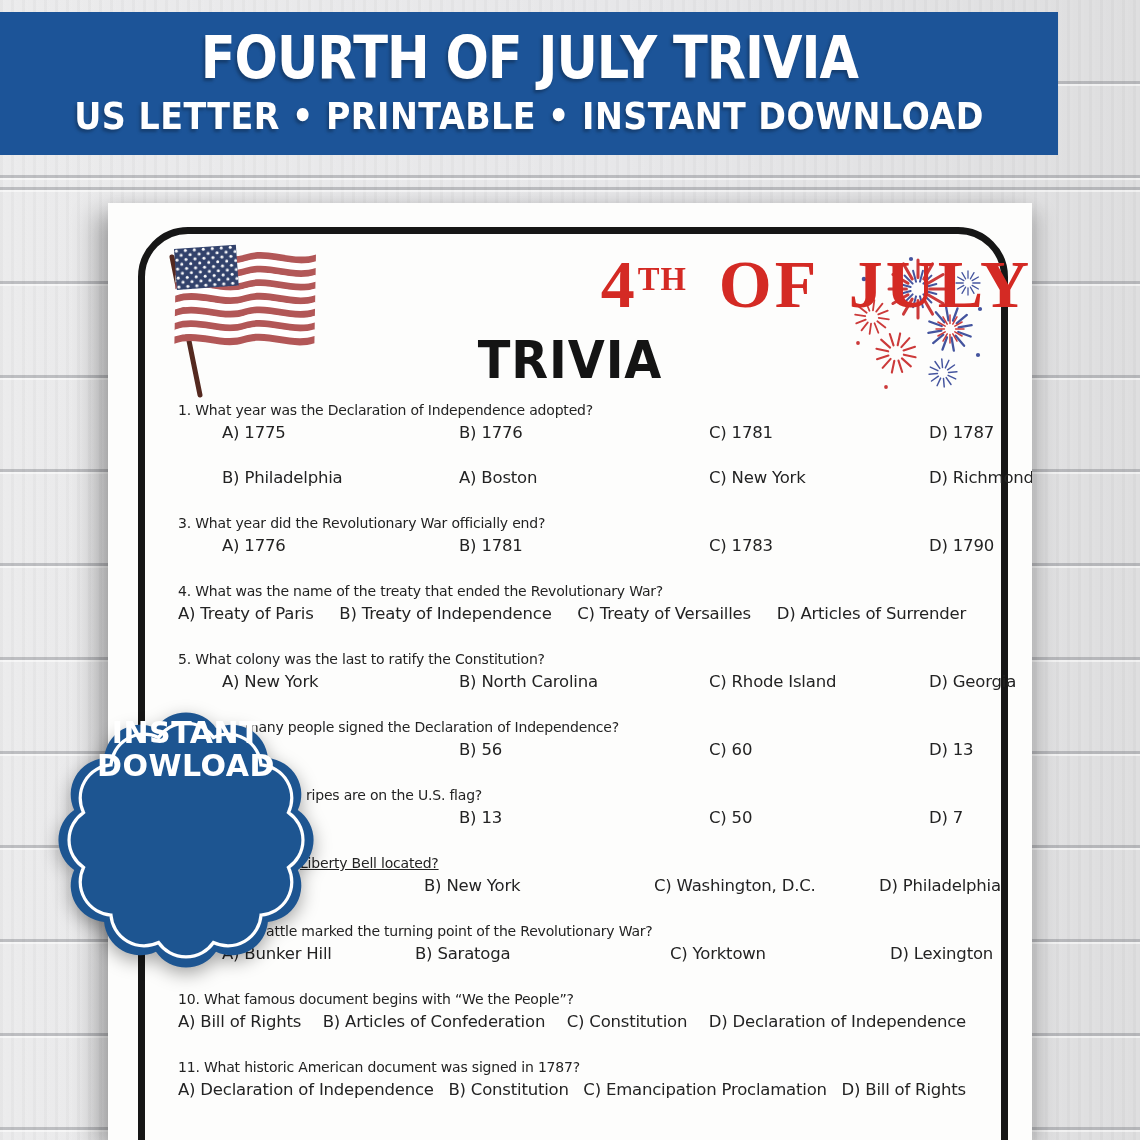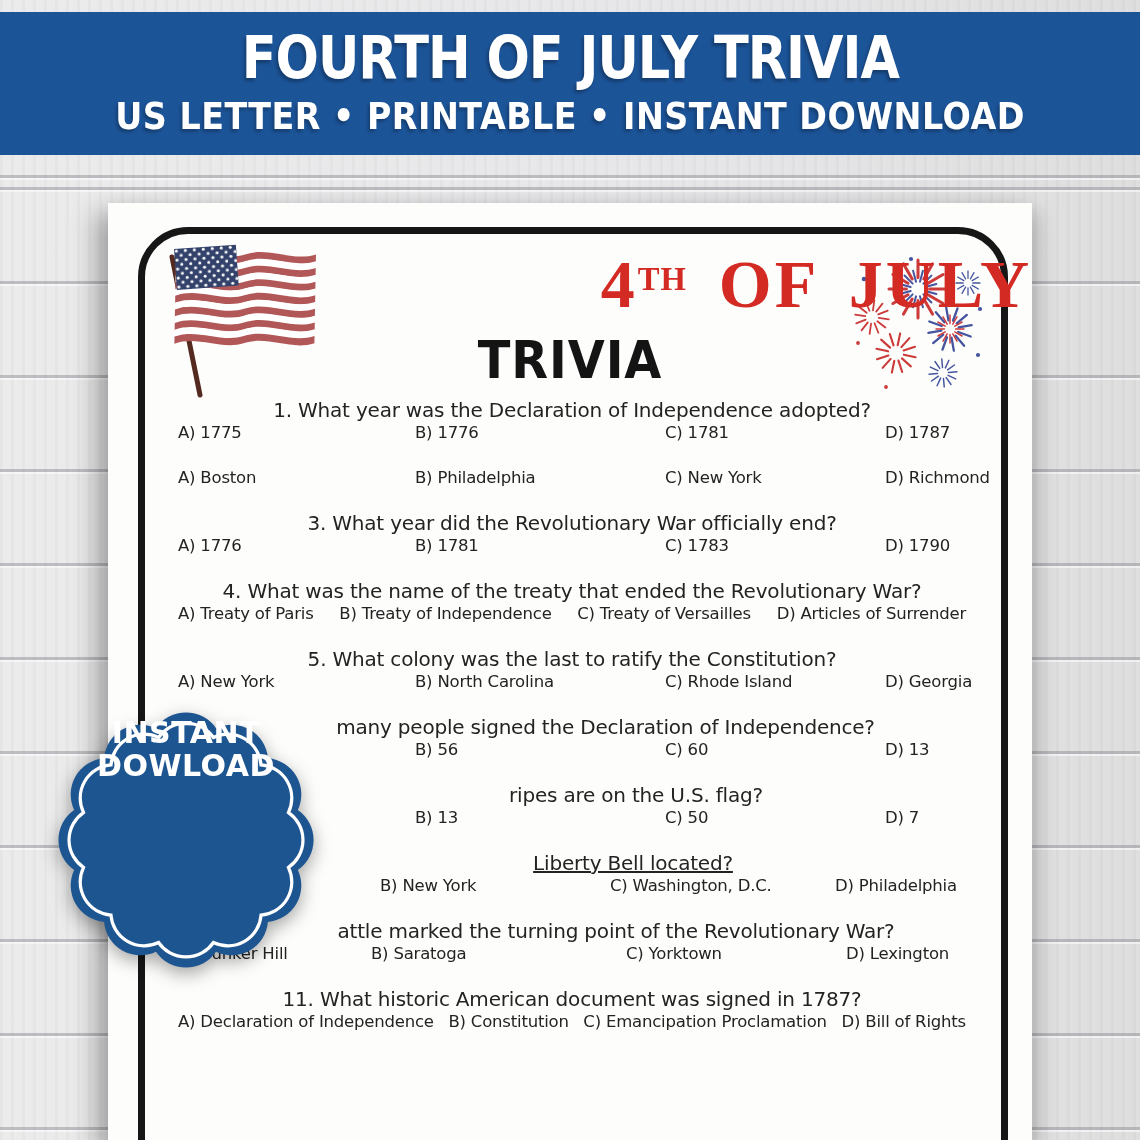--- a/index.html
+++ b/index.html
@@ -19,21 +19,21 @@
         rgba(255,255,255,.55) 2.5px 5px,
         rgba(0,0,0,0) 5px 94px),
       repeating-linear-gradient(90deg,
         rgba(0,0,0,.022) 0 3px, rgba(255,255,255,.03) 3px 6px, rgba(0,0,0,0) 6px 11px),
       linear-gradient(90deg,#ebebec 0%,#e7e7e9 55%,#dededf 100%);
     background-position:0 187px,0 0,0 0;
   }
 
   
   .banner{
-    position:absolute;left:0;top:12px;width:1140px;height:143px;
+    position:absolute;left:0;top:12px;width:1058px;height:143px;
     background:var(--banner-bg);
     display:flex;flex-direction:column;align-items:center;justify-content:center;
     color:#fff;text-align:center;
   }
   .banner-title{
     font-size:52px;font-weight:bold;letter-spacing:-1px;line-height:1.05;
     text-shadow:-2px 3px 3px rgba(0,0,0,.28);
     transform:scale(.98,1.12);
   }
   .banner-subtitle{
@@ -69,26 +69,25 @@
   .ws-subtitle{
     position:absolute;left:0;right:0;top:127px;text-align:center;
     font-weight:bold;font-size:52px;color:#141414;letter-spacing:1px;
     transform:scale(.92,1);
   }
 
   
   .questions{position:absolute;left:70px;top:196px;width:788px;color:var(--text-dark);}
   .q-block{margin-bottom:23px;}
   .q-text{
-    font-size:20px;letter-spacing:-.2px;line-height:22px;margin-bottom:1px;
+    font-size:14px;letter-spacing:-.2px;line-height:22px;margin-bottom:1px;
     white-space:nowrap;
-    text-align:center;
   }
   .q-options{line-height:22px;font-size:16.5px;letter-spacing:-.2px;}
-  .q-options.grid4{display:grid;grid-template-columns:237px 250px 220px auto;}
+  .q-options.grid4{display:grid;grid-template-columns:237px 250px 220px auto;margin-left:44px;}
   .q-options.compact{display:flex;justify-content:space-between;}
   .q-opt{white-space:nowrap;}
   
   .qb-6 .q-text{padding-left:67px;}
   .qb-7 .q-text{padding-left:128px;}
   .qb-8 .q-text{padding-left:122px;text-decoration:underline;}
   .qb-9 .q-text{padding-left:88px;}
   .qb-8 .q-options.grid4{grid-template-columns:202px 230px 225px auto;}
   .qb-9 .q-options.grid4{grid-template-columns:193px 255px 220px auto;}
 
@@ -174,22 +173,22 @@
     <div class="q-options grid4">
             <span class="q-opt">A) 1775</span>
             <span class="q-opt">B) 1776</span>
             <span class="q-opt">C) 1781</span>
             <span class="q-opt">D) 1787</span>
           </div>
   </div>
 
   <div class="q-block qb-2">
     <div class="q-options grid4">
+            <span class="q-opt">B) Philadelphia</span>
             <span class="q-opt">A) Boston</span>
-            <span class="q-opt">B) Philadelphia</span>
             <span class="q-opt">C) New York</span>
             <span class="q-opt">D) Richmond</span>
           </div>
   </div>
 
   <div class="q-block qb-3">
     <div class="q-text">3. What year did the Revolutionary War officially end?</div>
     <div class="q-options grid4">
             <span class="q-opt">A) 1776</span>
             <span class="q-opt">B) 1781</span>
@@ -252,20 +251,27 @@
     <div class="q-text">attle marked the turning point of the Revolutionary War?</div>
     <div class="q-options grid4">
             <span class="q-opt">A) Bunker Hill</span>
             <span class="q-opt">B) Saratoga</span>
             <span class="q-opt">C) Yorktown</span>
             <span class="q-opt">D) Lexington</span>
           </div>
   </div>
 
   <div class="q-block qb-10">
+    <div class="q-text">10. What famous document begins with “We the People”?</div>
+    <div class="q-options compact">
+            <span class="q-opt">A) Bill of Rights</span>
+            <span class="q-opt">B) Articles of Confederation</span>
+            <span class="q-opt">C) Constitution</span>
+            <span class="q-opt">D) Declaration of Independence</span>
+          </div>
   </div>
 
   <div class="q-block qb-11">
     <div class="q-text">11. What historic American document was signed in 1787?</div>
     <div class="q-options compact">
             <span class="q-opt">A) Declaration of Independence</span>
             <span class="q-opt">B) Constitution</span>
             <span class="q-opt">C) Emancipation Proclamation</span>
             <span class="q-opt">D) Bill of Rights</span>
           </div>

